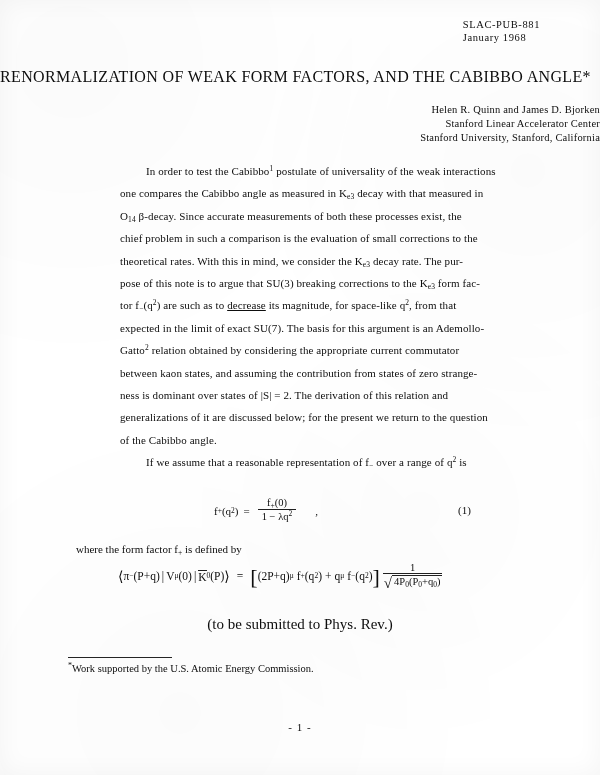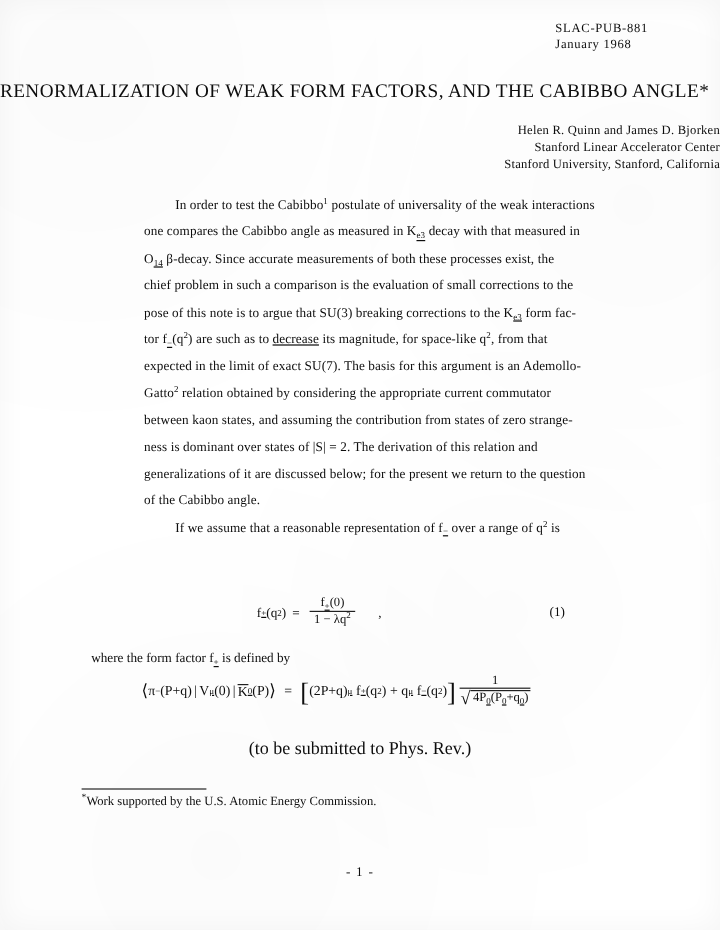--- a/index.html
+++ b/index.html
@@ -85,21 +85,21 @@
     letter-spacing: 0.1px;
     white-space: nowrap;
     margin-left: 44px;
   }
   .line.indent { padding-left: 26px; }
 
   sub, sup {
     font-size: 7.5px;
     line-height: 0;
   }
-  sub { vertical-align: -0.32em; text-decoration: underline; }
+  sub { vertical-align: -0.32em; }
   sup { vertical-align: 0.55em; }
   .u { text-decoration: underline; }
 
   
   .eq1 {
     position: absolute;
     top: 498px;
     left: 76px;
     width: 452px;
     font-size: 11px;
@@ -243,20 +243,23 @@
       <div class="line">
         <span>one compares the Cabibbo angle as measured in K</span><sub>e3</sub><span> decay with that measured in</span>
       </div>
 
       <div class="line">
         <span>O</span><sub>14</sub><span> β-decay.  Since accurate measurements of both these processes exist, the</span>
       </div>
 
       <div class="line">chief problem in such a comparison is the evaluation of small corrections to the</div>
 
+      <div class="line">
+        <span>theoretical rates.  With this in mind, we consider the K</span><sub>e3</sub><span> decay rate.  The pur-</span>
+      </div>
 
       <div class="line">
         <span>pose of this note is to argue that SU(3) breaking corrections to the K</span><sub>e3</sub><span> form fac-</span>
       </div>
 
       <div class="line">
         <span>tor f</span><sub>−</sub><span>(q</span><sup>2</sup><span>) are such as to </span><span class="u">decrease</span><span> its magnitude, for space-like q</span><sup>2</sup><span>, from that</span>
       </div>
 
       <div class="line">expected in the limit of exact SU(7).  The basis for this argument is an Ademollo-</div>

